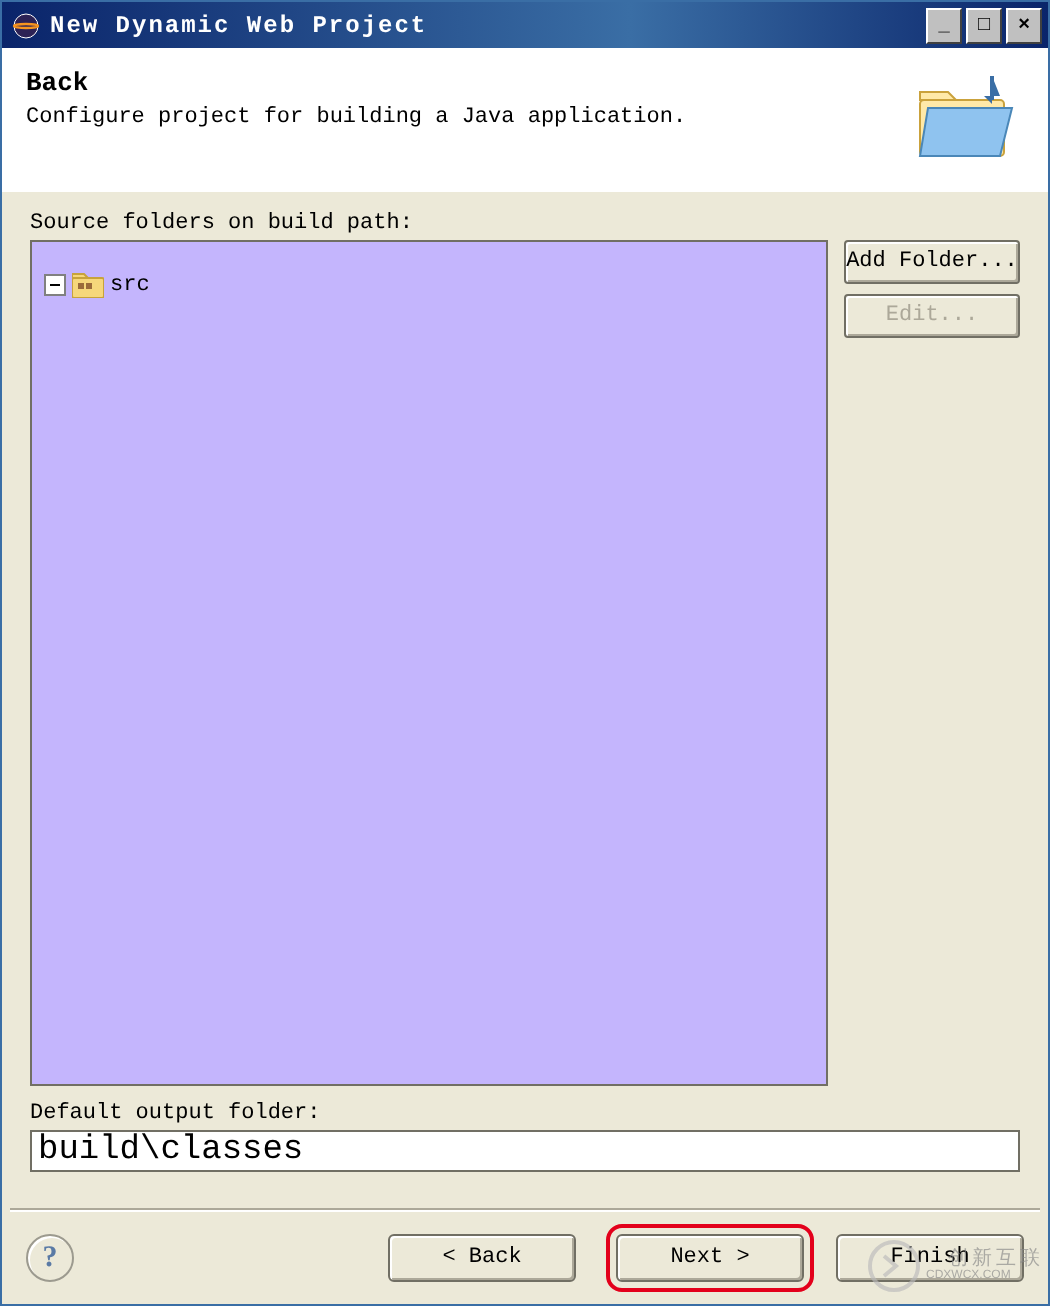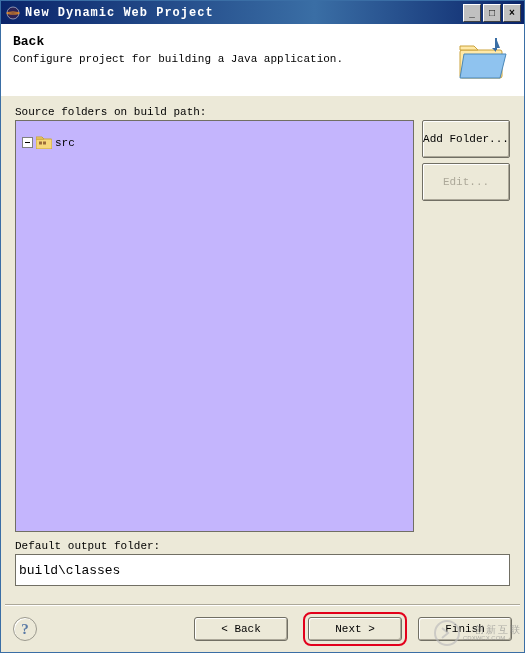--- a/index.html
+++ b/index.html
@@ -122,43 +122,43 @@
     width: 16px; height: 13px;
     margin-right: 3px;
   }
   .side-buttons {
     width: 88px;
     margin-left: 8px;
     display: flex;
     flex-direction: column;
   }
   .btn {
-    height: 38px;
+    height: 22px;
     margin-bottom: 5px;
     background: #ece9d8;
     border: 1px solid #716f64;
     border-radius: 2px;
     box-shadow: inset 1px 1px 0 #fff, inset -1px -1px 0 #aca899;
     font-family: "Courier New", monospace;
     font-size: 11px;
     color: #000;
     display: flex;
     align-items: center;
     justify-content: center;
     white-space: nowrap;
   }
   .btn.disabled { color: #aca899; }
   .text-input {
     width: 100%;
-    height: 32px;
+    height: 21px;
     border: 1px solid #716f64;
     background: #fff;
     padding: 1px 3px;
     font-family: "Courier New", monospace;
-    font-size: 13px;
+    font-size: 17px;
     color: #000;
     outline: none;
   }
   .separator {
     height: 2px;
     border-top: 1px solid #aca899;
     border-bottom: 1px solid #fff;
     margin: 0 4px;
   }
   .button-bar {

